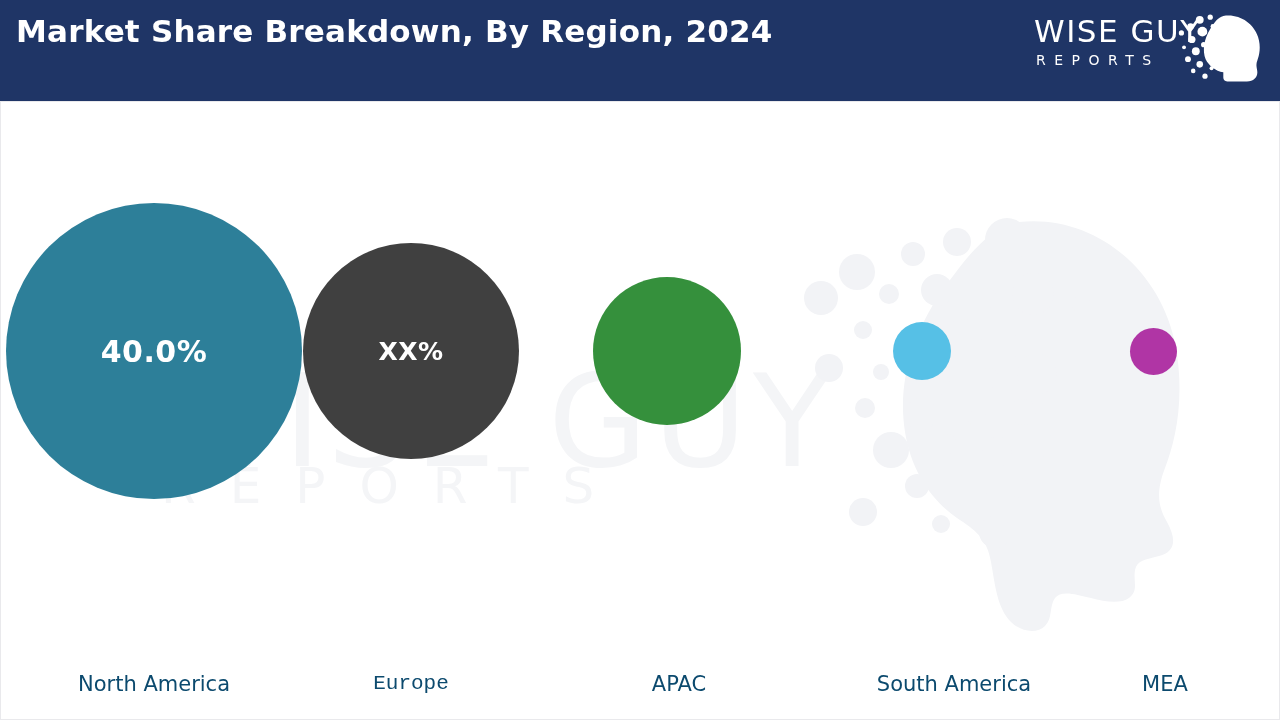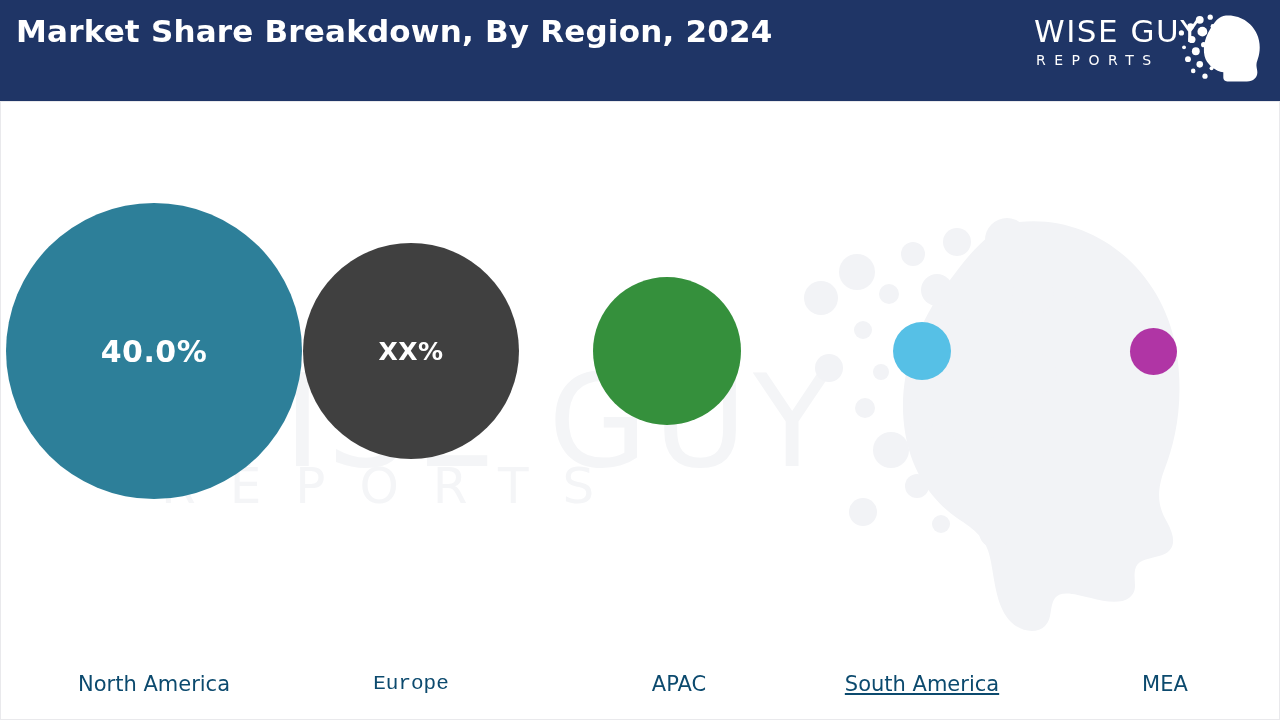--- a/index.html
+++ b/index.html
@@ -259,17 +259,17 @@
       <span class="bubble-value" style="font-size:12px;"></span>
     </div>
 
     <div class="bubble" style="left:1129px; top:226px; width:47px; height:47px; background:#b035a5;">
       <span class="bubble-value" style="font-size:11px;"></span>
     </div>
 
     <div class="cat-label" style="left:153px;">North America</div>
     <div class="cat-label" style="left:410px;font-family:Liberation Mono, monospace;">Europe</div>
     <div class="cat-label" style="left:666px;margin-left:12px;">APAC</div>
-    <div class="cat-label" style="left:921px;text-decoration:underline;">South America</div>
+    <div class="cat-label" style="left:953px;">South America</div>
     <div class="cat-label" style="left:1152px;margin-left:12px;">MEA</div>
 
   </div>
 </div>
 
 </body></html>

